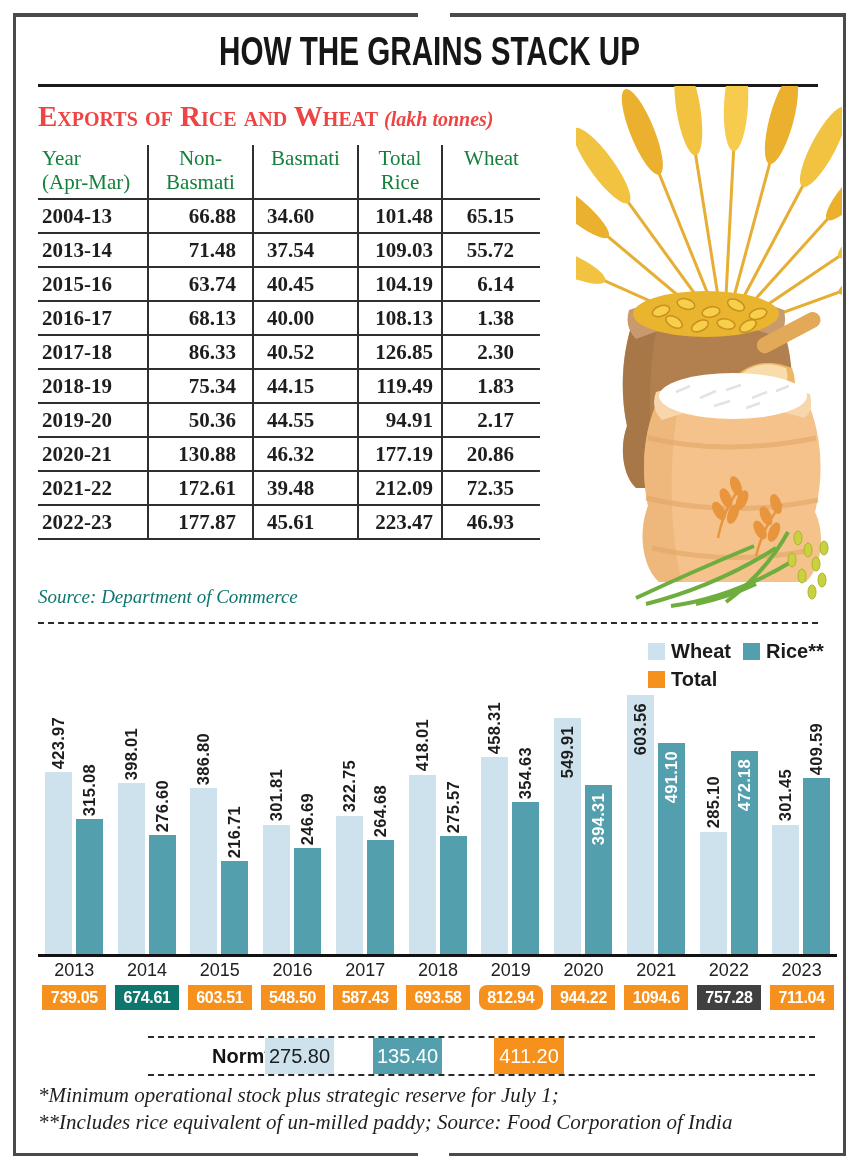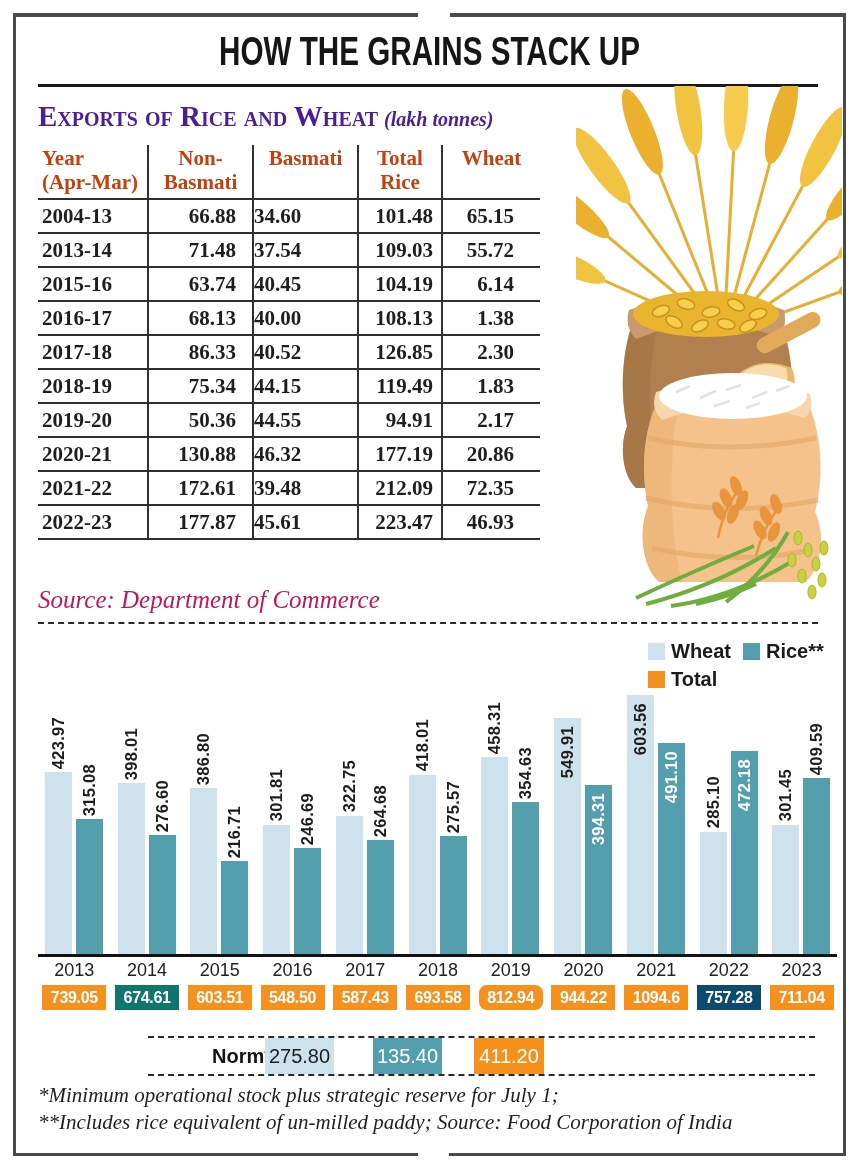--- a/index.html
+++ b/index.html
@@ -7,38 +7,38 @@
         font-family:"Liberation Sans",sans-serif;color:#1d1d1d;}
   
   .frame{position:absolute;background:#4a4a4a;}
   
   .masthead{position:absolute;left:13px;top:30px;width:833px;text-align:center;
     font-family:"Liberation Sans",sans-serif;font-weight:700;font-size:38px;color:#161616;
     transform:scale(0.78,1.08);transform-origin:50% 50%;letter-spacing:0px;white-space:nowrap;}
   .title-rule{position:absolute;left:38px;top:84px;width:780px;height:3px;background:#1a1a1a;}
   
   .sec-head{position:absolute;font-family:"Liberation Serif",serif;font-weight:700;
-    font-variant:small-caps;font-size:29px;color:#4c1d95;white-space:nowrap;}
+    font-variant:small-caps;font-size:29px;color:#ef4444;white-space:nowrap;}
   .sec-head .unit{font-variant:normal;font-style:italic;font-weight:700;font-size:20px;margin-left:6px;}
   
   .exports-table{position:absolute;left:38px;top:145px;border-collapse:collapse;table-layout:fixed;
     font-family:"Liberation Serif",serif;font-weight:700;font-size:21px;color:#1e1e1e;}
   .exports-table th,.exports-table td{border-bottom:2px solid #2f2f2f;border-right:2px solid #2f2f2f;
     padding:0;height:32px;}
-  .exports-table th{height:52px;vertical-align:top;padding-top:1px;color:#c2410c;
-    white-space:pre-line;line-height:1.15;text-align:center;font-weight:700;}
+  .exports-table th{height:52px;vertical-align:top;padding-top:1px;color:#15803d;
+    white-space:pre-line;line-height:1.15;text-align:center;font-weight:400;}
   .exports-table th:last-child,.exports-table td:last-child{border-right:none;}
   .exports-table .h0{text-align:left;padding-left:4px;}
   .exports-table .c0{text-align:left;padding-left:4px;}
   .exports-table .c1{text-align:right;padding-right:16px;padding-left:11px;}
-  .exports-table .c2{text-align:left;padding-right:30px;}
+  .exports-table .c2{text-align:center;padding-right:30px;}
   .exports-table .c3{text-align:right;padding-right:8px;}
   .exports-table .c4{text-align:right;padding-right:26px;}
   .source-line{position:absolute;left:38px;top:586px;font-family:"Liberation Serif",serif;
-    font-style:italic;font-size:25px;color:#be185d;}
+    font-style:italic;font-size:19px;color:#0f766e;}
   .dashed-sep{position:absolute;left:38px;top:622px;width:780px;border-top:2.5px dashed #2a2a2a;}
   
   .legend{position:absolute;left:648px;top:640px;width:196px;display:flex;flex-wrap:wrap;
     column-gap:12px;row-gap:5px;}
   .legend-item{display:flex;align-items:center;font-weight:700;font-size:20px;color:#1b1b1b;}
   .legend-swatch{width:17px;height:17px;margin-right:6px;display:inline-block;}
   
   .chart{position:absolute;left:38px;top:688px;width:800px;height:268px;}
   .grp{position:absolute;top:0;width:72.72px;height:266px;}
   .bar{position:absolute;bottom:0;width:27px;}
@@ -48,21 +48,21 @@
   .tot{position:absolute;top:297px;left:4.4px;width:64px;height:25px;line-height:25px;
     text-align:center;color:#fff;font-weight:700;font-size:16px;letter-spacing:-.3px;}
   .axis-line{position:absolute;left:38px;top:954px;width:799px;height:2.5px;background:#121212;}
   
   .norm-row{position:absolute;left:148px;top:1036px;width:667px;height:36px;
     border-top:2px dashed #2a2a2a;border-bottom:2px dashed #2a2a2a;box-sizing:content-box;}
   .norm-label{position:absolute;left:64px;top:0;line-height:36px;font-weight:700;font-size:20px;color:#141414;}
   .norm-box{position:absolute;top:0;height:36px;line-height:36px;text-align:center;font-size:20px;}
   .norm-wheat{left:117px;width:69px;color:#1d1d1d;}
   .norm-rice{left:225px;width:69px;color:#fff;}
-  .norm-total{left:326px;width:70px;color:#fff;}
+  .norm-total{left:346px;width:70px;color:#fff;}
   
   .footnotes{position:absolute;left:38px;top:1082px;font-family:"Liberation Serif",serif;
     font-style:italic;font-size:21px;color:#1f1f1f;line-height:27px;}
   .footnotes p{margin:0;}
   
   .illus{position:absolute;left:576px;top:86px;width:266px;height:540px;}
 </style>
 </head>
 <body>
 
@@ -268,21 +268,21 @@
         <span class="vlab" style="left: 43px; bottom: 150.7px; color: rgb(255, 255, 255);">491.10</span>
         <div class="yr">2021</div>
         <div class="tot" style="background: rgb(246, 145, 30);">1094.6</div>
       </div>
       <div class="grp" style="left: 654.545px;">
         <div class="bar" style="left: 7px; height: 122.3px; background: rgb(205, 226, 236);"></div>
         <span class="vlab" style="left: 12px; bottom: 125.3px;">285.10</span>
         <div class="bar" style="left: 38px; height: 202.6px; background: rgb(84, 159, 174);"></div>
         <span class="vlab" style="left: 43px; bottom: 142.6px; color: rgb(255, 255, 255);">472.18</span>
         <div class="yr">2022</div>
-        <div class="tot" style="background: #0c4a6e;">757.28</div>
+        <div class="tot" style="background: #404040;">757.28</div>
       </div>
       <div class="grp" style="left: 727.273px;">
         <div class="bar" style="left: 7px; height: 129.3px; background: rgb(205, 226, 236);"></div>
         <span class="vlab" style="left: 12px; bottom: 132.3px;">301.45</span>
         <div class="bar" style="left: 38px; height: 175.7px; background: rgb(84, 159, 174);"></div>
         <span class="vlab" style="left: 43px; bottom: 178.7px;">409.59</span>
         <div class="yr">2023</div>
         <div class="tot" style="background: rgb(246, 145, 30);">711.04</div>
       </div>
     </div>

